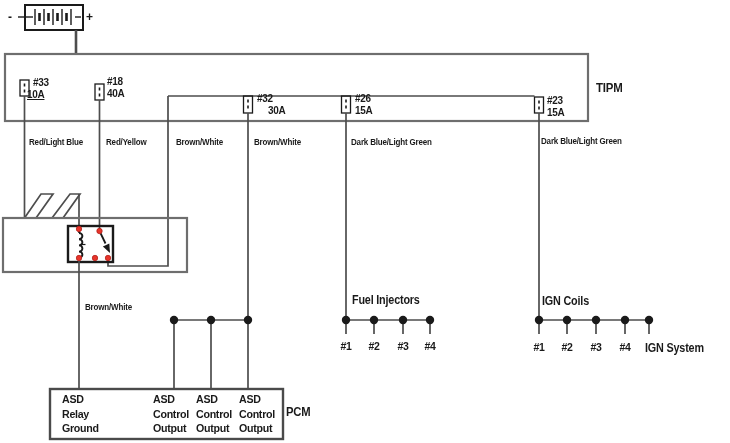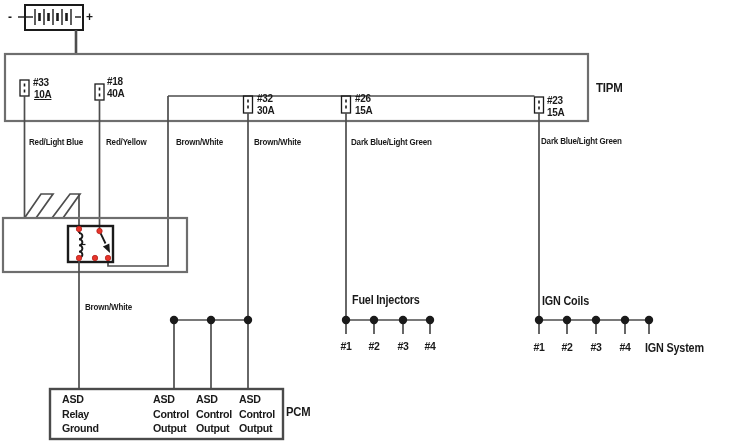--- a/index.html
+++ b/index.html
@@ -135,25 +135,25 @@
 
     <rect x="50" y="389" width="233" height="50" class="dkbox"></rect>
   </svg>
 
   <div class="lbl batt-sign" style="left:8px;top:10px;">-</div>
   <div class="lbl batt-sign" style="left:86px;top:10px;">+</div>
 
   <div class="lbl bigbox-lbl" style="left:596px;top:80px;">TIPM</div>
 
   <div class="lbl fuselbl" style="left:33px;top:77px;">#33</div>
-  <div class="lbl fuselbl" style="left:34px;top:89px;text-decoration:underline;">10A</div>
+  <div class="lbl fuselbl" style="left:27px;top:89px;text-decoration:underline;">10A</div>
   <div class="lbl fuselbl" style="left:107px;top:76px;">#18</div>
   <div class="lbl fuselbl" style="left:107px;top:88px;">40A</div>
   <div class="lbl fuselbl" style="left:257px;top:93px;">#32</div>
-  <div class="lbl fuselbl" style="left:257px;top:105px;">30A</div>
+  <div class="lbl fuselbl" style="left:268px;top:105px;">30A</div>
   <div class="lbl fuselbl" style="left:355px;top:93px;">#26</div>
   <div class="lbl fuselbl" style="left:355px;top:105px;">15A</div>
   <div class="lbl fuselbl" style="left:547px;top:95px;">#23</div>
   <div class="lbl fuselbl" style="left:547px;top:107px;">15A</div>
 
   <div class="lbl wirelbl" style="left:29px;top:137px;">Red/Light Blue</div>
   <div class="lbl wirelbl" style="left:106px;top:137px;">Red/Yellow</div>
   <div class="lbl wirelbl" style="left:176px;top:137px;">Brown/White</div>
   <div class="lbl wirelbl" style="left:254px;top:137px;">Brown/White</div>
   <div class="lbl wirelbl" style="left:351px;top:137px;">Dark Blue/Light Green</div>

